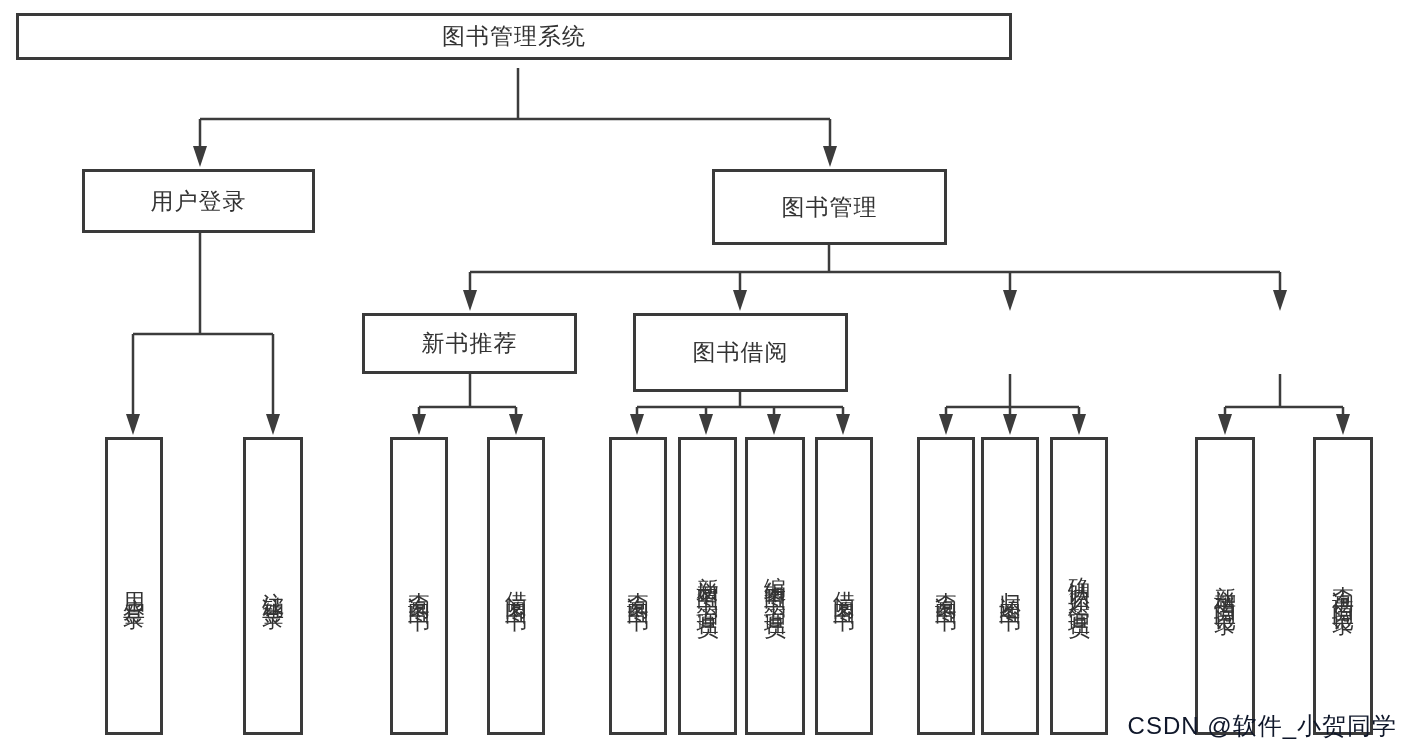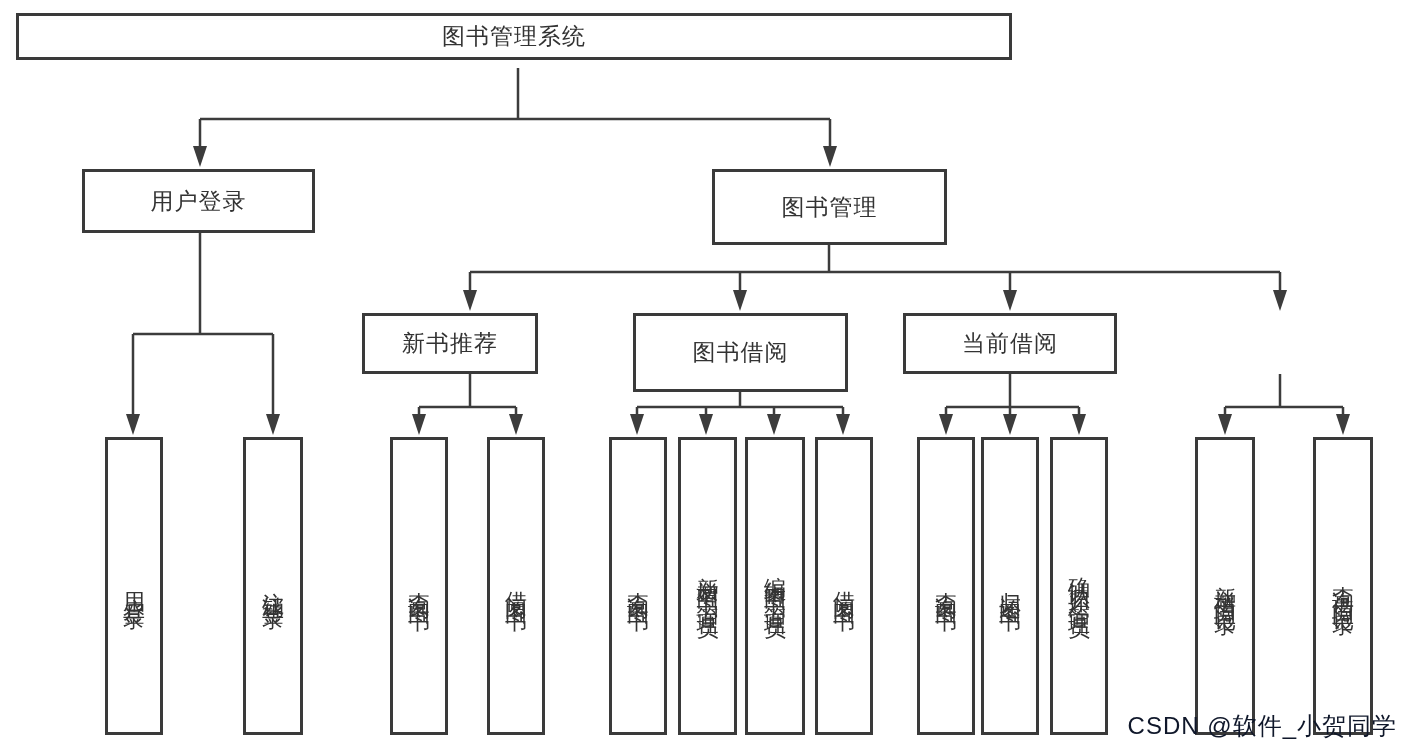--- a/index.html
+++ b/index.html
@@ -102,28 +102,25 @@
     <span>图书管理系统</span>
   </div>
 
   <div class="node hnode" style="left:82px; top:169px; width:233px; height:64px;">
     <span>用户登录</span>
   </div>
   <div class="node hnode" style="left:712px; top:169px; width:235px; height:76px;">
     <span>图书管理</span>
   </div>
 
-  <div class="node hnode" style="left:362px; top:313px; width:176px; height:61px;">
+  <div class="node hnode" style="left:362px; top:313px; width:215px; height:61px;">
     <span>新书推荐</span>
   </div>
   <div class="node hnode" style="left:633px; top:313px; width:215px; height:79px;">
     <span>图书借阅</span>
-  </div>
-  <div class="node hnode" style="left:903px; top:313px; width:214px; height:61px;">
-    <span>当前借阅</span>
   </div>
 
   <div class="node vnode" style="left:105px; top:437px; width:58px; height:298px;">
     <span>用户登录</span>
   </div>
   <div class="node vnode" style="left:243px; top:437px; width:60px; height:298px;">
     <span>注销登录</span>
   </div>
 
   <div class="node vnode" style="left:390px; top:437px; width:58px; height:298px;">

